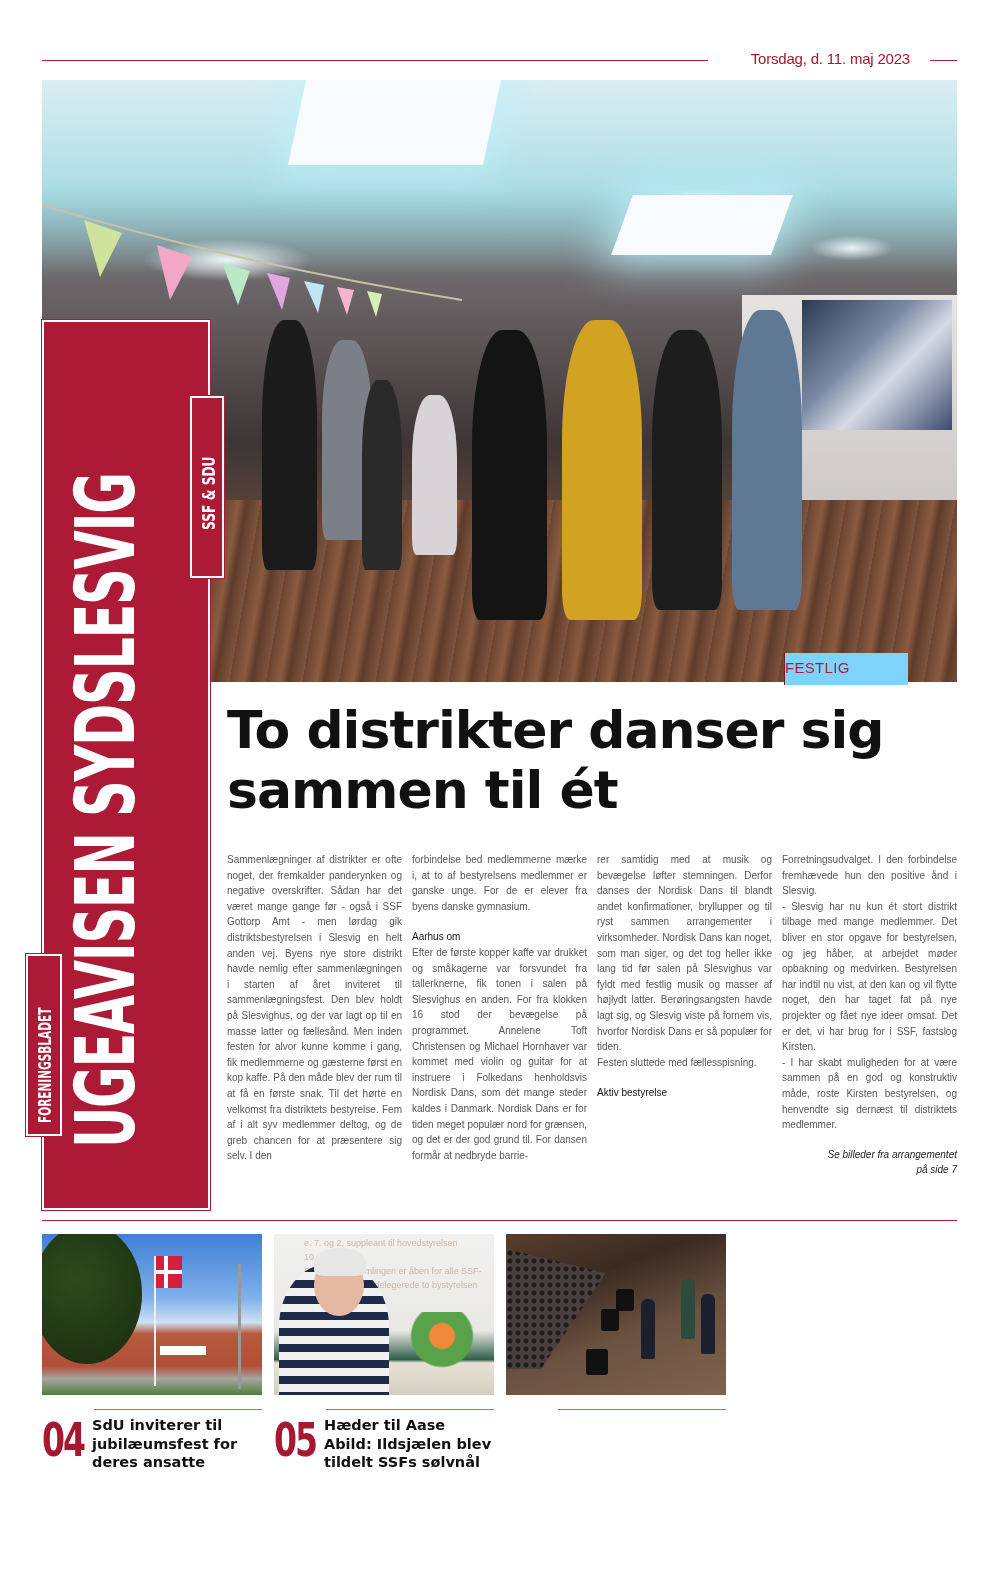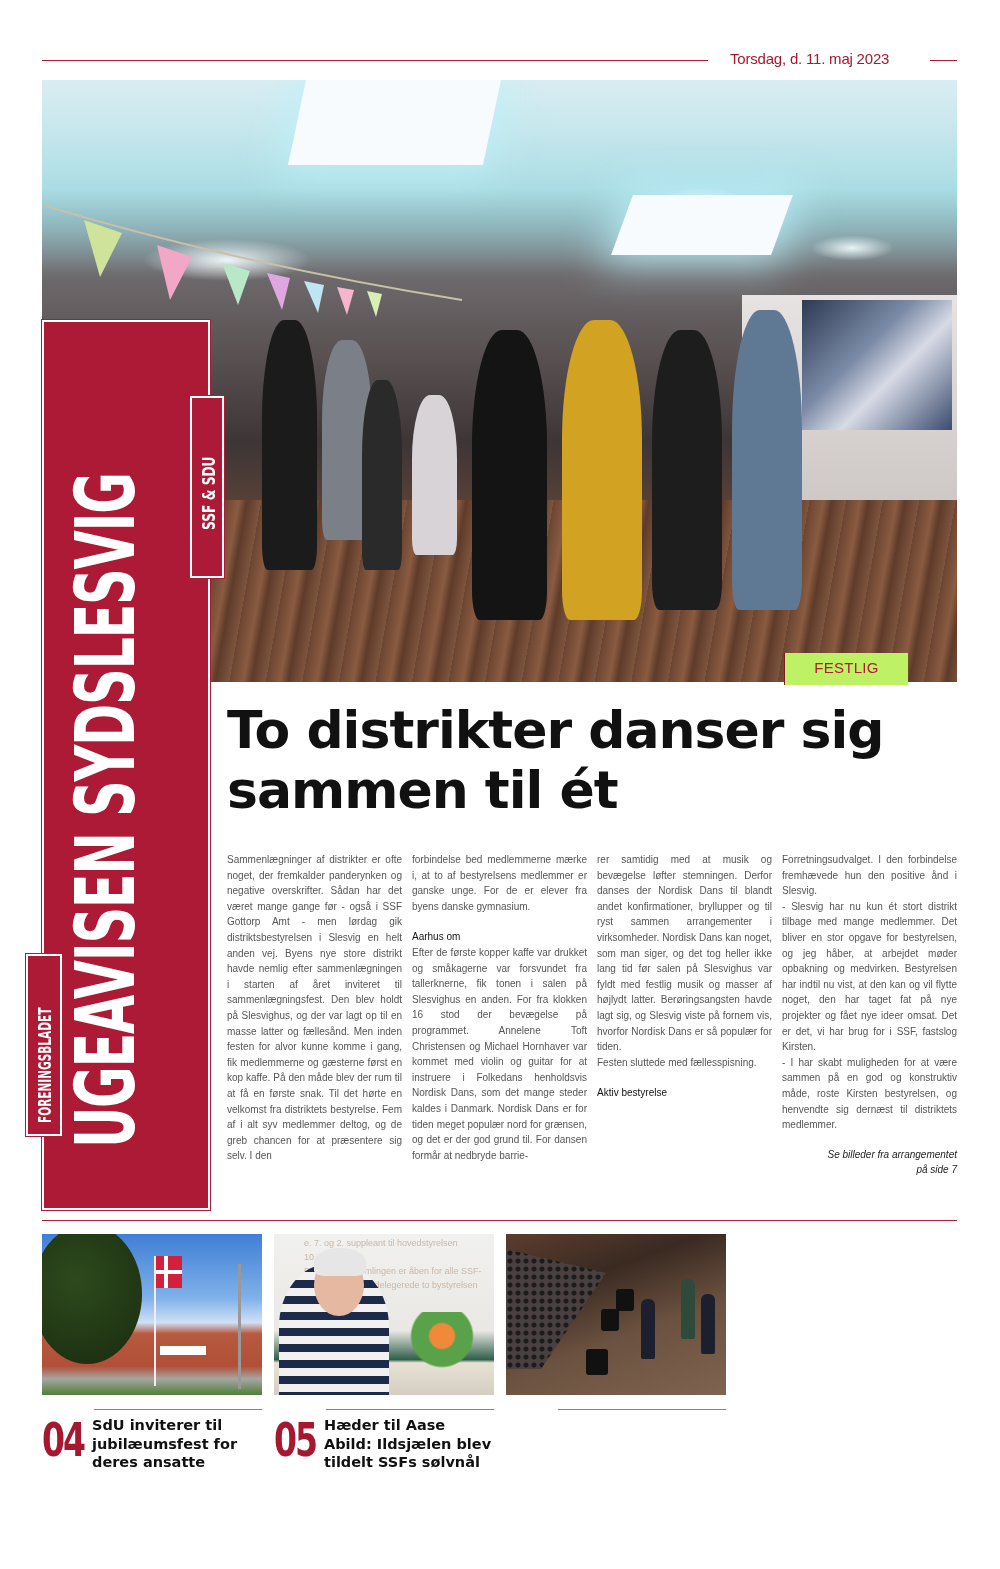--- a/index.html
+++ b/index.html
@@ -2,21 +2,21 @@
 <html><head>
 <meta charset="utf-8">
 <style>
   * { box-sizing: border-box; margin: 0; padding: 0; }
   html, body { width: 1000px; height: 1569px; background: #ffffff; overflow: hidden; }
   body { position: relative; font-family: "Liberation Sans", sans-serif; color: #222; }
 
   
   .top-rule-left { position: absolute; left: 42px; top: 60px; width: 666px; height: 1px; background: #b01c33; }
   .top-rule-right { position: absolute; left: 930px; top: 60px; width: 27px; height: 1px; background: #b01c33; }
-  .date { position: absolute; left: 730px; top: 50px; width: 180px; font-family: "Liberation Sans", sans-serif; font-size: 15px; color: #a5182f; letter-spacing: -0.2px; }
+  .date { position: absolute; left: 730px; top: 50px; width: 180px; font-family: "Liberation Sans", sans-serif; font-size: 15px; color: #a5182f; letter-spacing: -0.2px; text-align: right; }
 
   
   .hero { position: absolute; left: 42px; top: 80px; width: 915px; height: 602px; overflow: hidden;
     background:
       radial-gradient(ellipse 120px 30px at 185px 180px, rgba(255,255,255,0.95), transparent 70%),
       radial-gradient(ellipse 60px 18px at 660px 120px, rgba(255,255,255,0.95), transparent 70%),
       radial-gradient(ellipse 60px 18px at 810px 168px, rgba(255,255,255,0.95), transparent 70%),
       linear-gradient(180deg, #d4e9ee 0%, #a7d9df 18%, #6e6a6d 32%, #5a5253 45%, #3d3536 60%, #6b4a36 78%, #7a5740 100%);
   }
   .hero .skylight1 { position: absolute; left: 255px; top: 0; width: 195px; height: 85px; background: #f7fbfd; transform: skewX(-12deg); box-shadow: 0 0 40px 10px rgba(190,240,250,0.8); }
@@ -37,22 +37,22 @@
   .tag-ssf { position: absolute; left: 190px; top: 396px; width: 34px; height: 182px; background: #ad1a35; border: 2px solid #ffffff; outline: 1px solid #ad1a35; }
   .tag-ssf-text { position: absolute; left: 197px; top: 530px; transform-origin: 0 0; transform: rotate(-90deg); width: 140px; height: 24px;
     font-family: "DejaVu Sans", sans-serif; font-weight: bold; font-size: 17px; color: #fff; white-space: nowrap; line-height: 24px; }
   .tag-ssf-text span { display: inline-block; transform: scaleX(0.72); transform-origin: 0 50%; }
   .tag-foren { position: absolute; left: 26px; top: 954px; width: 36px; height: 182px; background: #ad1a35; border: 2px solid #ffffff; outline: 1px solid #ad1a35; }
   .tag-foren-text { position: absolute; left: 33px; top: 1123px; transform-origin: 0 0; transform: rotate(-90deg); width: 170px; height: 24px;
     font-family: "DejaVu Sans", sans-serif; font-weight: bold; font-size: 17px; color: #fff; white-space: nowrap; line-height: 24px; }
   .tag-foren-text span { display: inline-block; transform: scaleX(0.62); transform-origin: 0 50%; }
 
   
-  .kicker { position: absolute; left: 784px; top: 653px; width: 124px; height: 32px; background: #bef264; border-left: 1px solid #7c1a23;
-    color: #b01c33; font-size: 15px; text-align: center; line-height: 30px; letter-spacing: 0.3px; }
+  .kicker { position: absolute; left: 784px; top: 653px; width: 124px; height: 32px; background: #7dd3fc; border-left: 1px solid #7c1a23;
+    color: #b01c33; font-size: 15px; line-height: 30px; letter-spacing: 0.3px; }
 
   
   .headline { position: absolute; left: 227px; top: 700px; width: 720px; font-family: "DejaVu Sans", sans-serif; font-weight: bold;
     font-size: 52px; line-height: 60px; color: #111; letter-spacing: -1px; }
 
   
   .columns { position: absolute; left: 227px; top: 852px; width: 731px; height: 360px; display: flex; gap: 10px; }
   .col { width: 175px; font-size: 10px; line-height: 15.6px; color: #555; text-align: justify; hyphens: manual; font-family: "Liberation Sans", sans-serif; }
   .col p { margin: 0; }
   .col .sub { color: #111; margin-top: 15px; }

